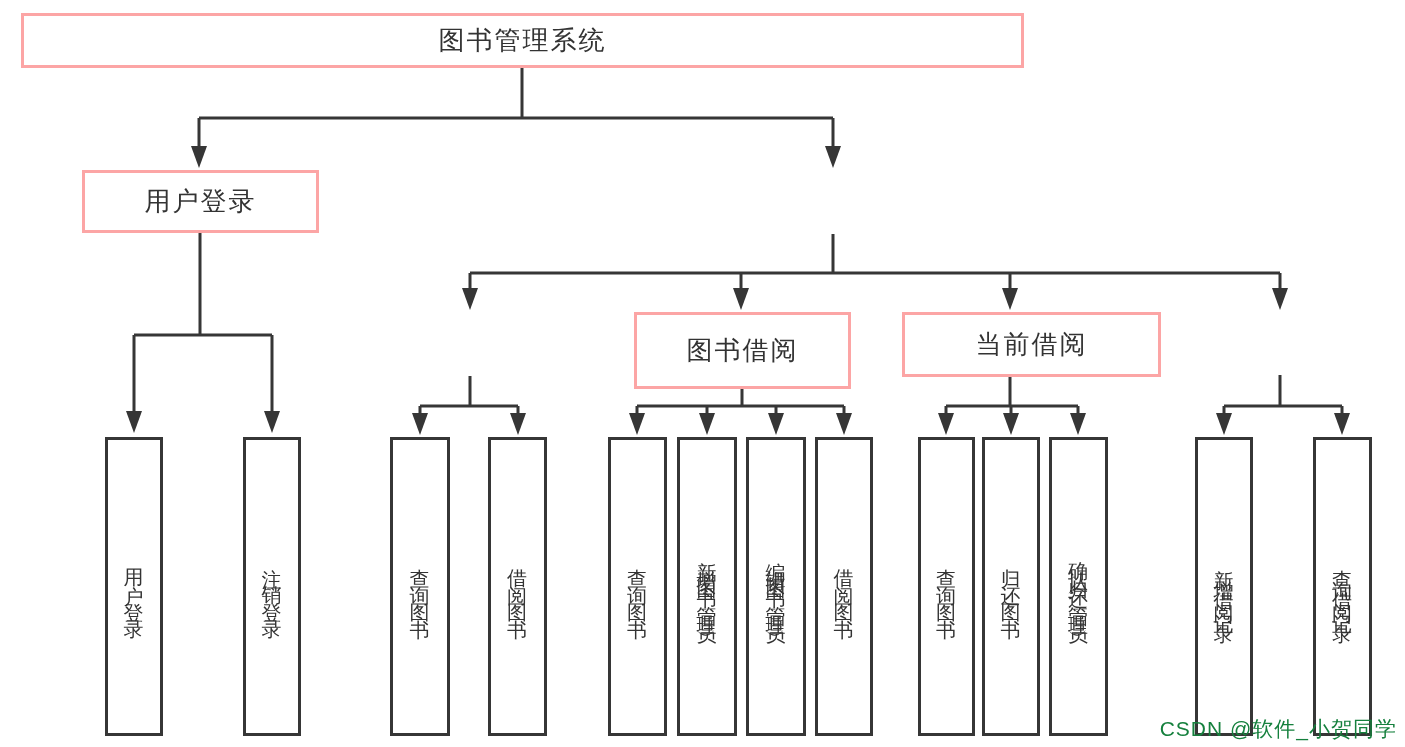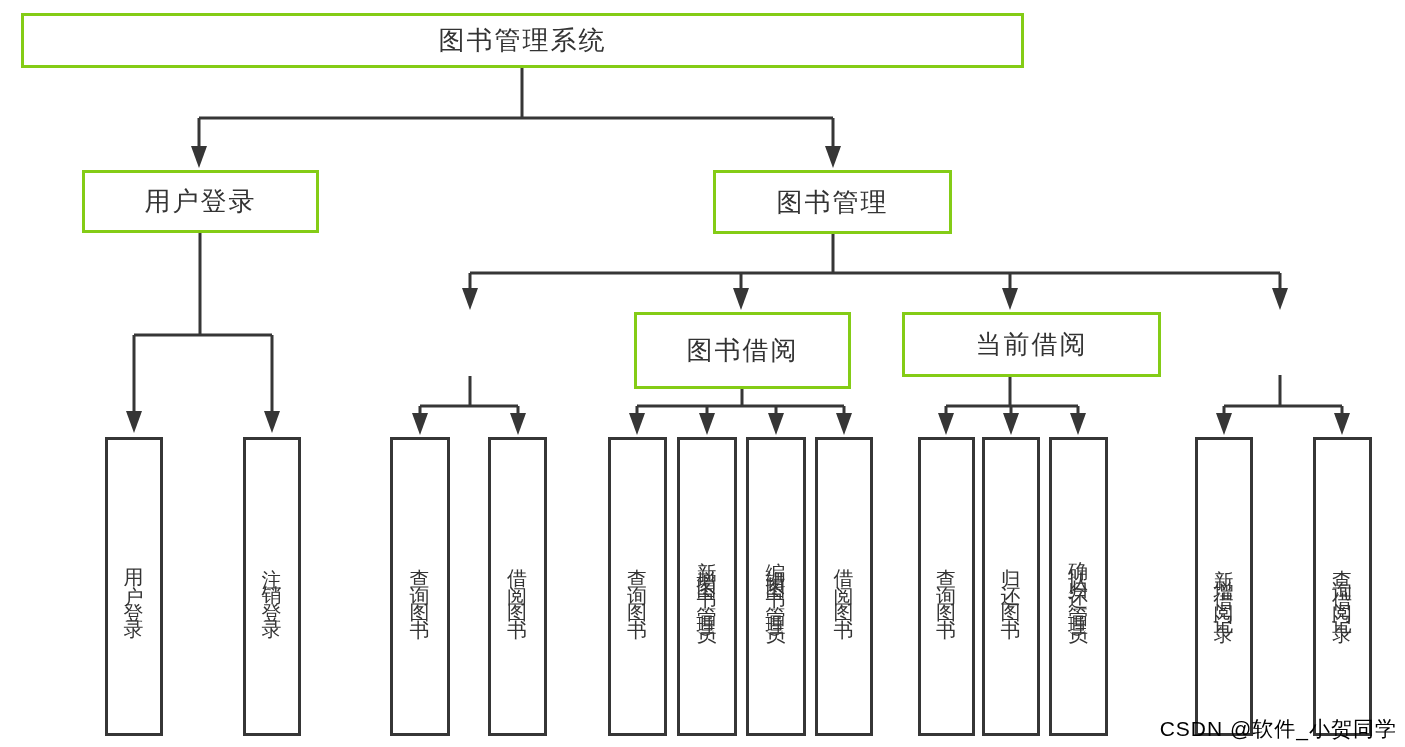--- a/index.html
+++ b/index.html
@@ -9,21 +9,21 @@
     background:#ffffff;
     font-family:"Liberation Sans",sans-serif;
     color:#333333;
     overflow:hidden;
   }
   .wires{position:absolute;left:0;top:0;}
   .hbox{
     position:absolute;
     box-sizing:border-box;
     background:#ffffff;
-    border:3px solid #84cc16;
+    border:3px solid #fca5a5;
     display:flex;align-items:center;justify-content:center;
     font-size:26px;
     letter-spacing:2px;
     white-space:nowrap;
   }
   .vbox{
     position:absolute;
     top:437px;height:299px;
     box-sizing:border-box;
     background:#ffffff;
@@ -36,21 +36,21 @@
     text-orientation:mixed;
     line-height:1;
   }
   .v4 .vlabel{letter-spacing:17px;}
   .v6 .vlabel{letter-spacing:11px;}
   .v9 .vlabel{letter-spacing:9px;}
   .watermark{
     position:absolute;
     right:8px;bottom:4px;
     font-size:21px;
-    color:#000000;
+    color:#15803d;
     letter-spacing:1px;
     white-space:nowrap;
   }
 </style>
 </head>
 <body>
 
 <div class="canvas">
 
   <svg class="wires" width="1405" height="747" viewBox="0 0 1405 747" aria-hidden="true">
@@ -92,23 +92,20 @@
       <polygon points="1334,413 1350,413 1342,435"></polygon>
     </g>
   </svg>
 
   <div class="hbox" style="left:21px;top:13px;width:1003px;height:55px">
     <span>图书管理系统</span>
   </div>
 
   <div class="hbox" style="left:82px;top:170px;width:237px;height:63px">
     <span>用户登录</span>
-  </div>
-  <div class="hbox" style="left:713px;top:170px;width:239px;height:64px">
-    <span>图书管理</span>
   </div>
 
   <div class="hbox" style="left:634px;top:312px;width:217px;height:77px">
     <span>图书借阅</span>
   </div>
   <div class="hbox" style="left:902px;top:312px;width:259px;height:65px">
     <span>当前借阅</span>
   </div>
 
   <div class="vbox v4" style="left:105px;width:58px">

